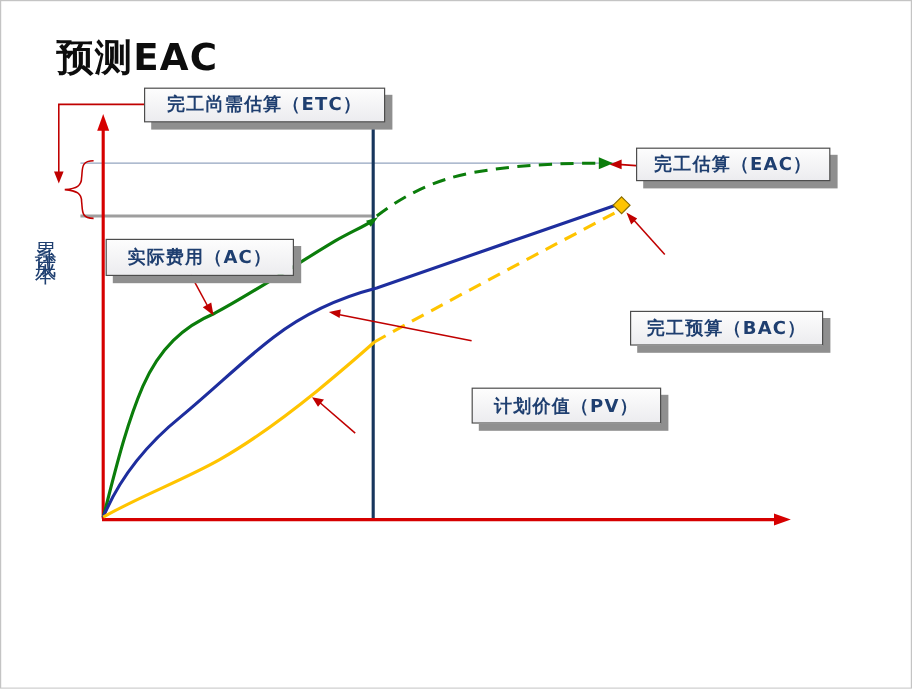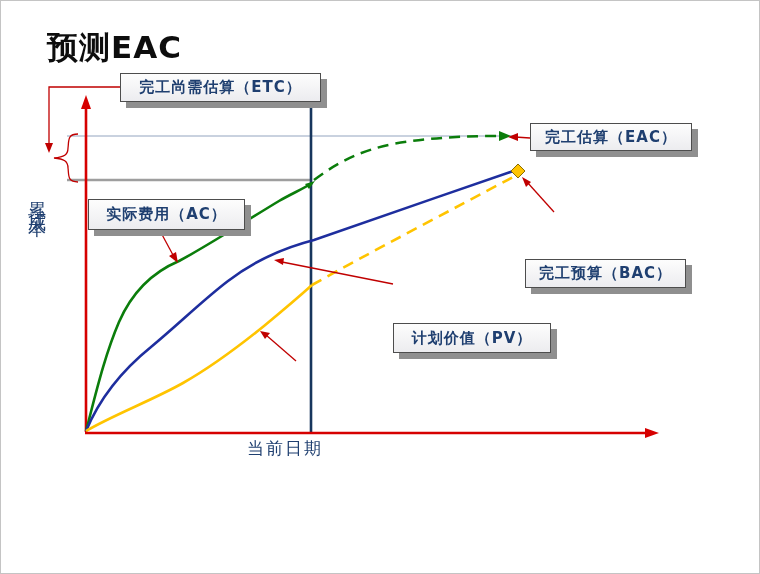--- a/index.html
+++ b/index.html
@@ -84,21 +84,20 @@
     <polygon points="259,330 269,332 264,338" fill="#C00000"></polygon>
 
     <line x1="553" y1="211" x2="526" y2="181" stroke="#C00000" stroke-width="1.3"></line>
     <polygon points="521,176 530,181 525,186" fill="#C00000"></polygon>
 
     <line x1="529" y1="137" x2="514" y2="136" stroke="#C00000" stroke-width="1.3"></line>
     <polygon points="507,136 517,132 517,140" fill="#C00000"></polygon>
   </svg>
 
   <div class="y-axis-label">累计成本</div>
-  <div class="x-axis-label">当前日期</div>
 
   <div class="callout etc-box">
     <span>完工尚需估算（ETC）</span>
   </div>
   <div class="callout ac-box">
     <span>实际费用（AC）</span>
   </div>
   <div class="callout eac-box">
     <span>完工估算（EAC）</span>
   </div>

